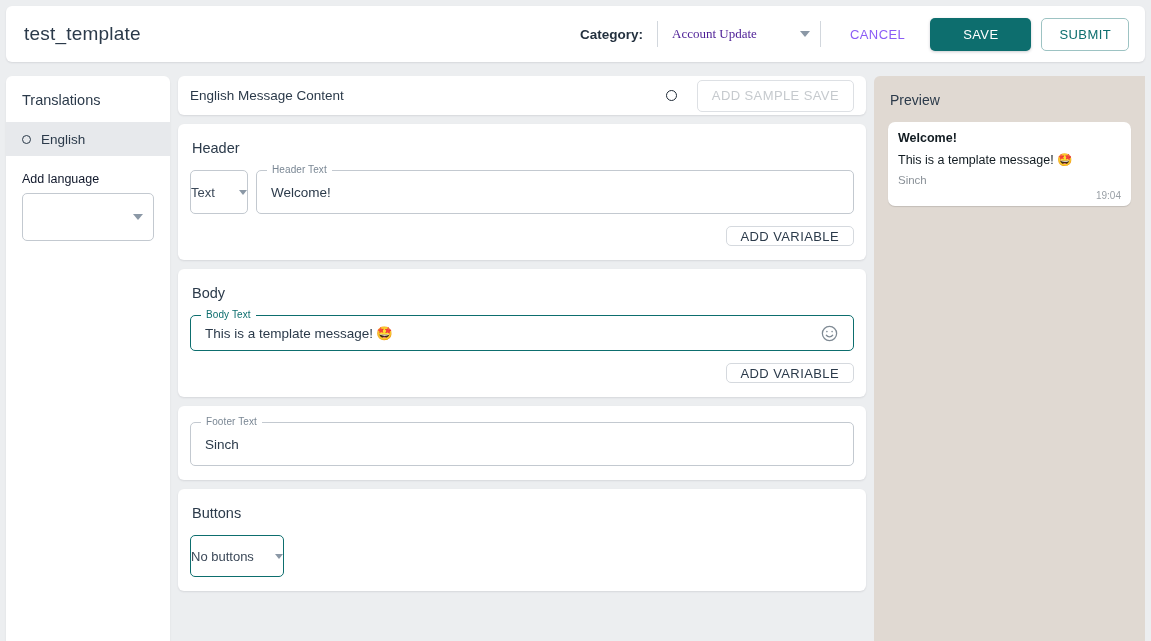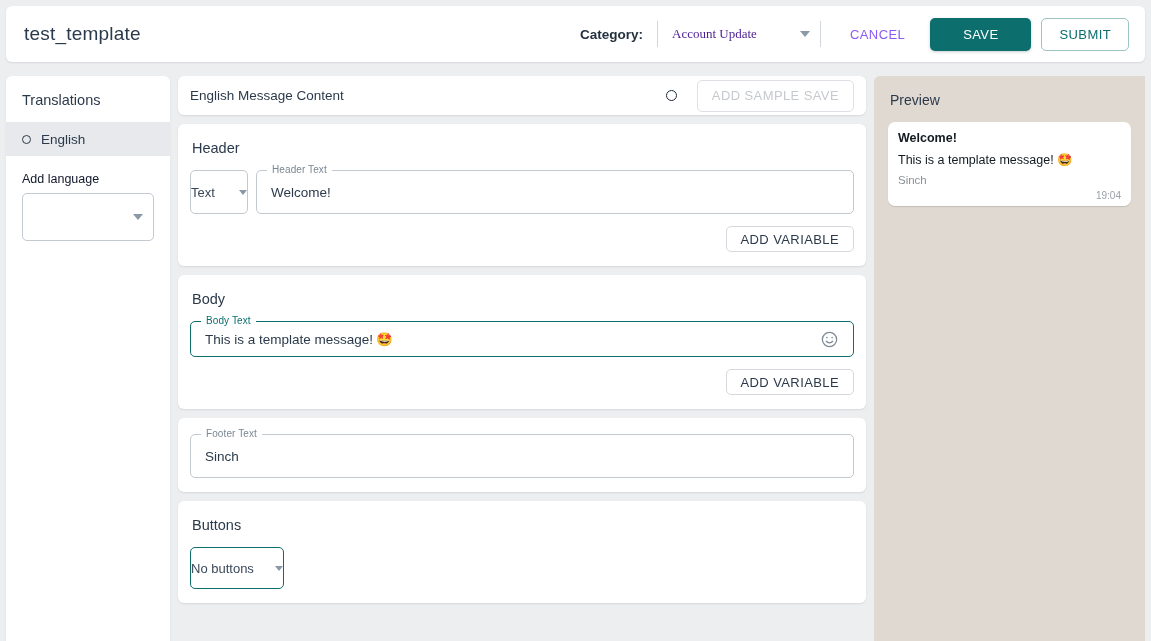--- a/index.html
+++ b/index.html
@@ -269,21 +269,21 @@
     justify-content: center;
   }
   .row-right {
     display: flex;
     justify-content: flex-end;
     margin-top: 12px;
   }
   .btn-addvar {
     border: 1px solid #d5d9de;
     color: #2b3a4a;
-    height: 26px;
+    height: 20px;
     padding: 0 14px;
     background: #fff;
   }
   .nobuttons-select {
     width: 94px;
     height: 42px;
     border: 1.5px solid #0d6e6e;
     border-radius: 5px;
     display: flex;
     align-items: center;

